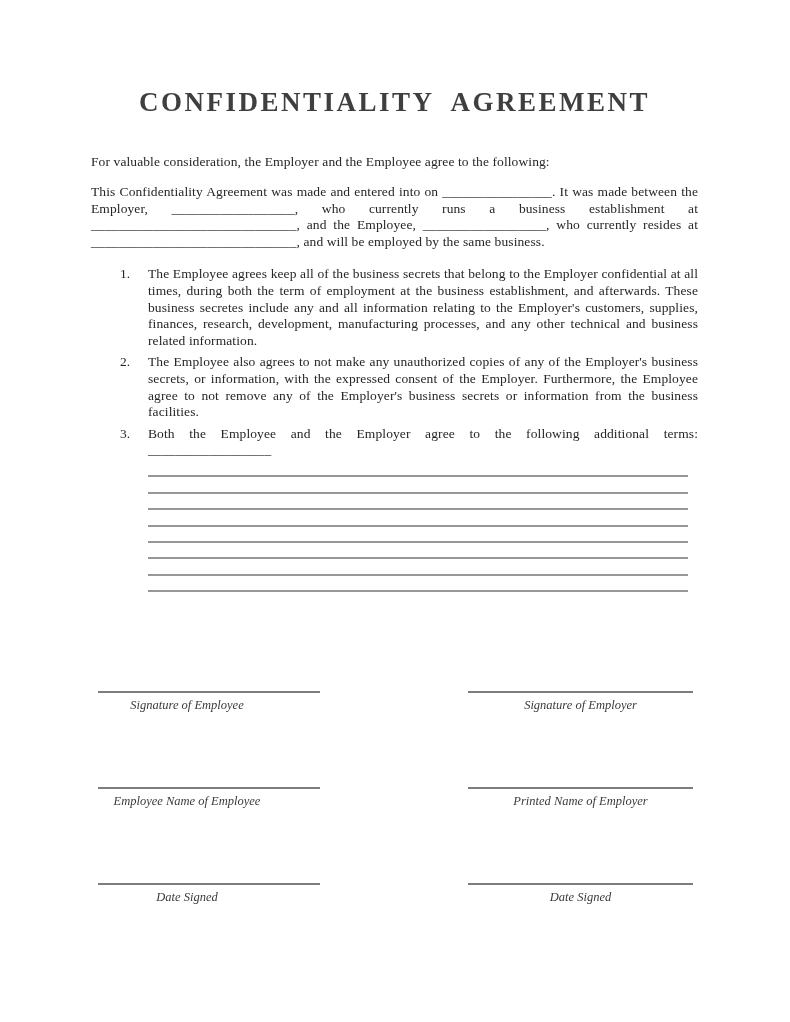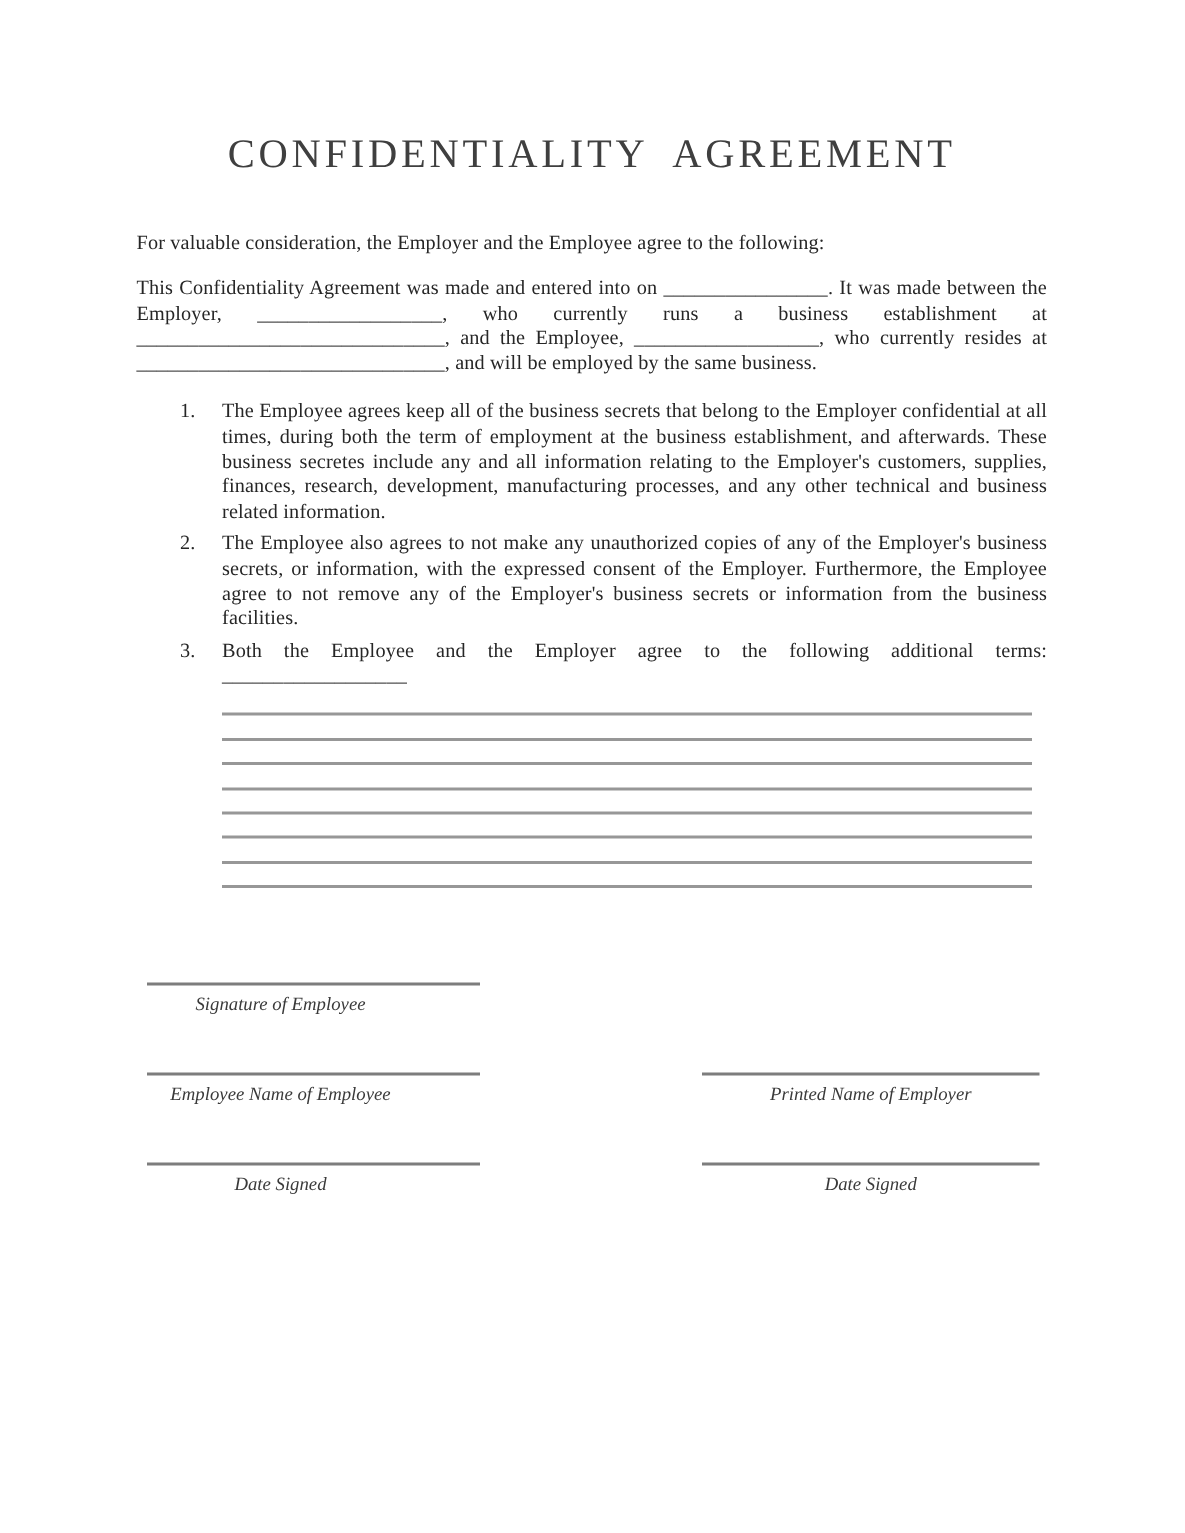--- a/index.html
+++ b/index.html
@@ -17,21 +17,21 @@
   .page {
     box-sizing: border-box;
     width: 790px;
     height: 1022px;
     padding: 86px 92px 0 91px;
     background: #ffffff;
   }
   .doc-title {
     text-align: center;
     font-size: 27px;
-    font-weight: normal;
+    font-weight: bold;
     letter-spacing: 2.5px;
     word-spacing: 9px;
     color: #3f3f3f;
     margin: 0 0 36px 0;
     line-height: 32px;
     white-space: nowrap;
   }
   .body-text {
     font-size: 13.5px;
     line-height: 16.6px;
@@ -73,21 +73,21 @@
   .sig-section {
     margin-top: 63px;
     margin-left: 7px;
     margin-right: 5px;
   }
   .sig-row {
     display: flex;
     justify-content: space-between;
     margin-bottom: 38px;
   }
-  .sig-cell { width: 222px; }
+  .sig-cell { width: 222px; margin-top: 36px; }
   .sig-cell.right { width: 225px; }
   .sig-rule {
     height: 0px;
     border-bottom: 2px solid #7d7d7d;
   }
   .sig-label {
     margin-top: 5px;
     font-style: italic;
     font-size: 12.5px;
     color: #3a3a3a;
@@ -135,20 +135,24 @@
       <div class="blank-line"></div>
     </div>
 
   <div class="sig-section">
 
     <div class="sig-row">
       <div class="sig-cell">
         <div class="sig-rule"></div>
         <div class="sig-label shift-left">Signature of Employee</div>
       </div>
+      <div class="sig-cell right">
+        <div class="sig-rule"></div>
+        <div class="sig-label">Signature of Employer</div>
+      </div>
     </div>
 
     <div class="sig-row">
       <div class="sig-cell">
         <div class="sig-rule"></div>
         <div class="sig-label shift-left">Employee Name of Employee</div>
       </div>
       <div class="sig-cell right">
         <div class="sig-rule"></div>
         <div class="sig-label">Printed Name of Employer</div>

